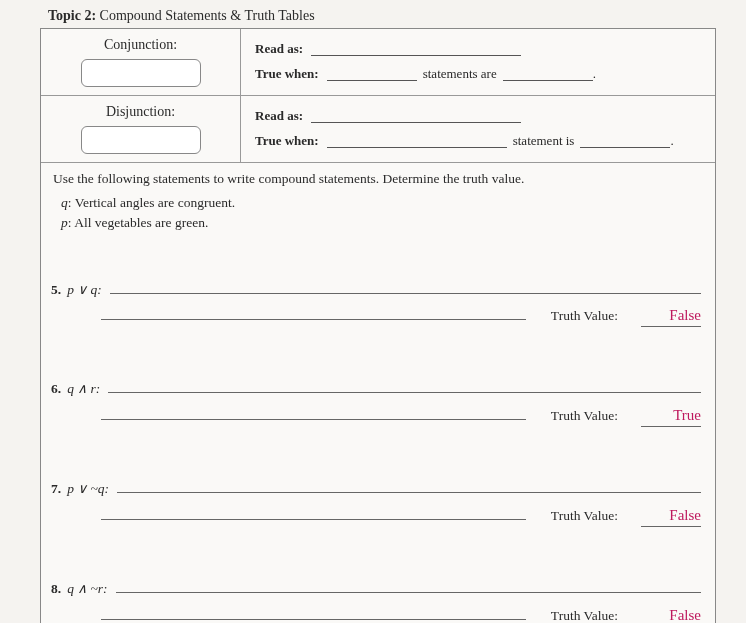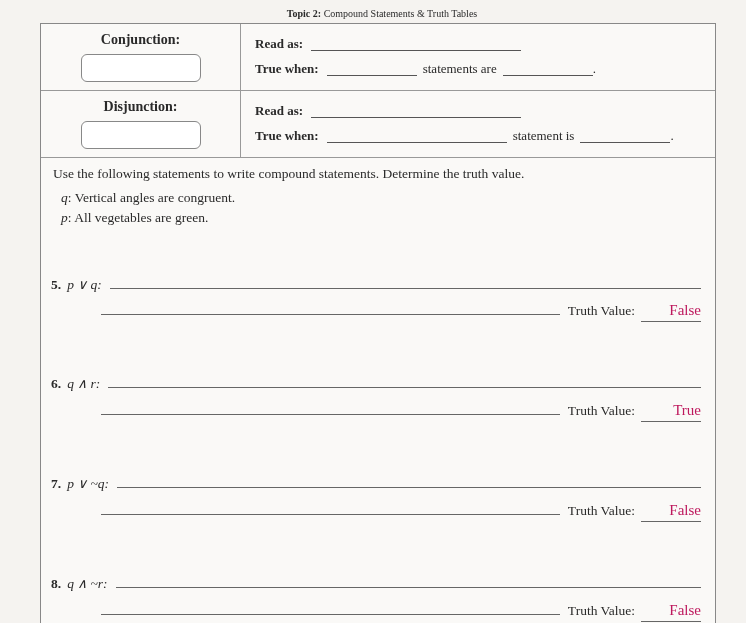--- a/index.html
+++ b/index.html
@@ -5,42 +5,41 @@
     * { box-sizing: border-box; margin: 0; padding: 0; }
     body {
       font-family: Georgia, 'Times New Roman', serif;
       background: #f5f3f0;
       width: 746px;
       height: 623px;
       padding: 8px 30px 8px 40px;
       color: #2a2a2a;
     }
     .topic-header {
-      font-size: 10px;
+      font-size: 14px;
       margin-bottom: 4px;
       padding-left: 8px;
-      text-align: center;
     }
     .topic-header .label { font-weight: bold; }
     .main-box {
       border: 1.5px solid #888;
       background: #faf9f7;
     }
     .def-row {
       display: flex;
       border-bottom: 1px solid #999;
     }
     .def-left {
       width: 200px;
       border-right: 1px solid #999;
       padding: 8px 10px;
       text-align: center;
     }
     .def-left .term {
-      font-weight: bold;
+      font-weight: normal;
       font-size: 14px;
       margin-bottom: 6px;
     }
     .symbol-box {
       border: 1.5px solid #888;
       border-radius: 6px;
       width: 120px;
       height: 28px;
       margin: 0 auto;
       background: #fff;
@@ -84,20 +83,21 @@
     .long-blank {
       flex: 1;
       border-bottom: 1px solid #666;
       height: 1.1em;
     }
     .truth-line {
       display: flex;
       align-items: baseline;
       margin-bottom: 12px;
       padding-left: 50px;
+      gap: 17px;
     }
     .truth-line .spacer { flex: 1; border-bottom: 1px solid #666; height: 1.1em; margin-right: 8px; }
     .truth-line .tv-label { white-space: nowrap; margin-right: 6px; }
     .truth-line .answer {
       display: inline-block;
       width: 60px;
       border-bottom: 1px solid #666;
       font-family: 'Brush Script MT', 'Comic Sans MS', cursive;
       color: #be185d;
       font-size: 15px;

